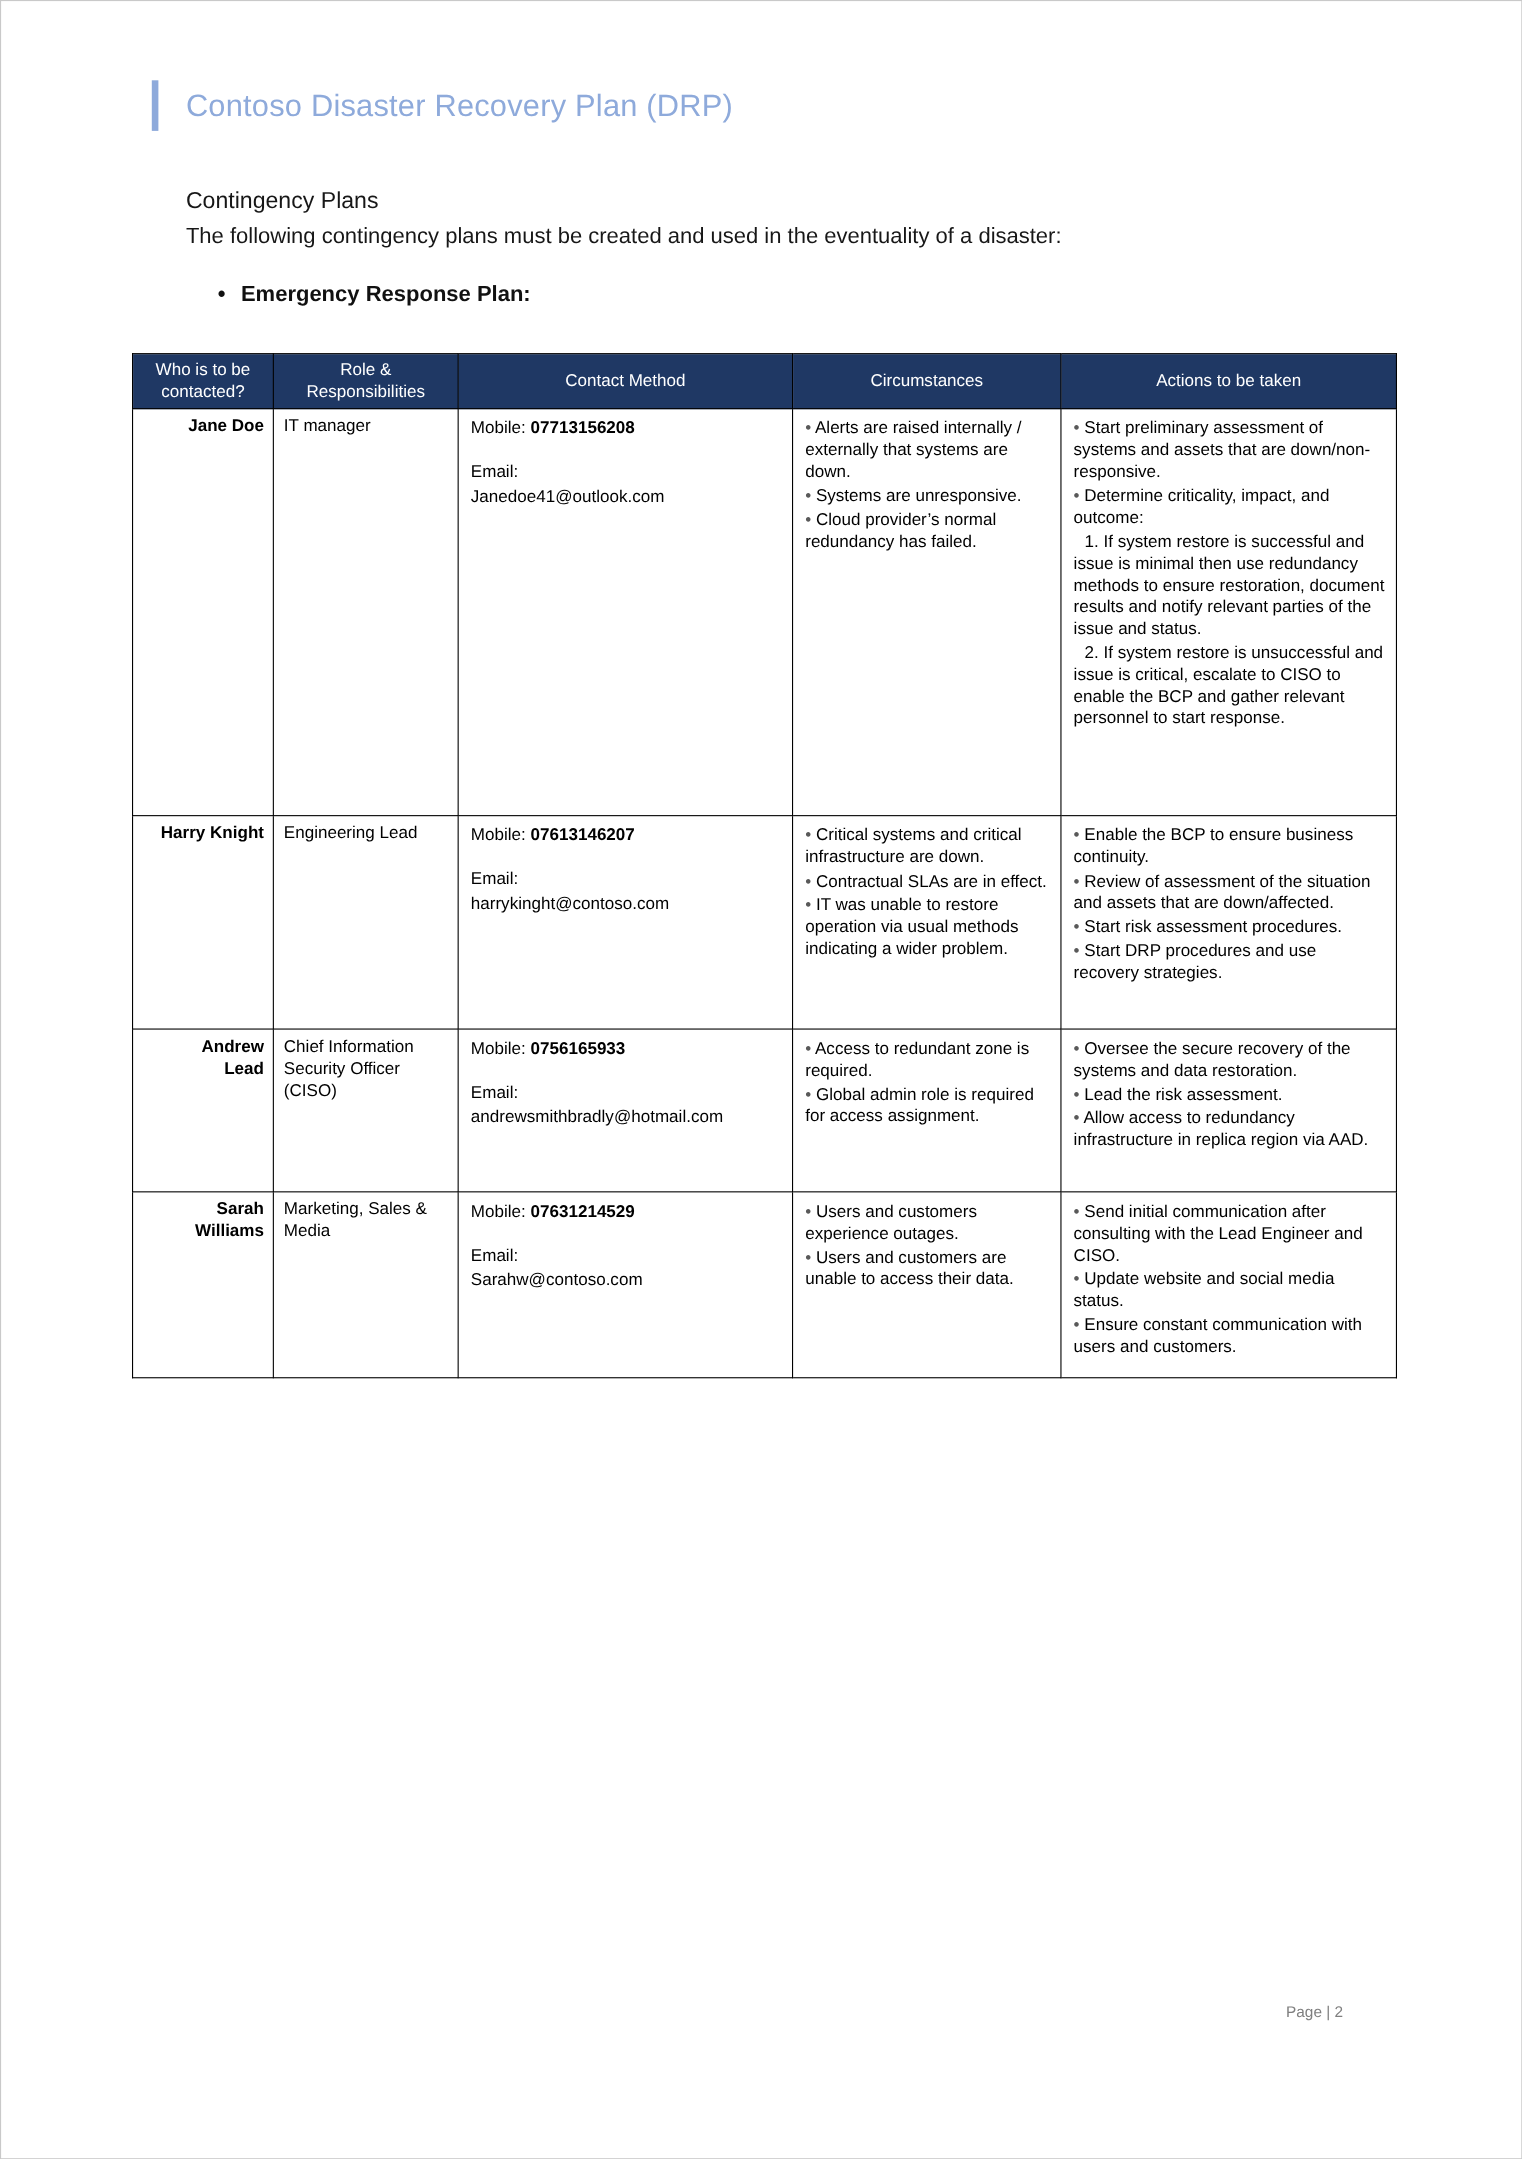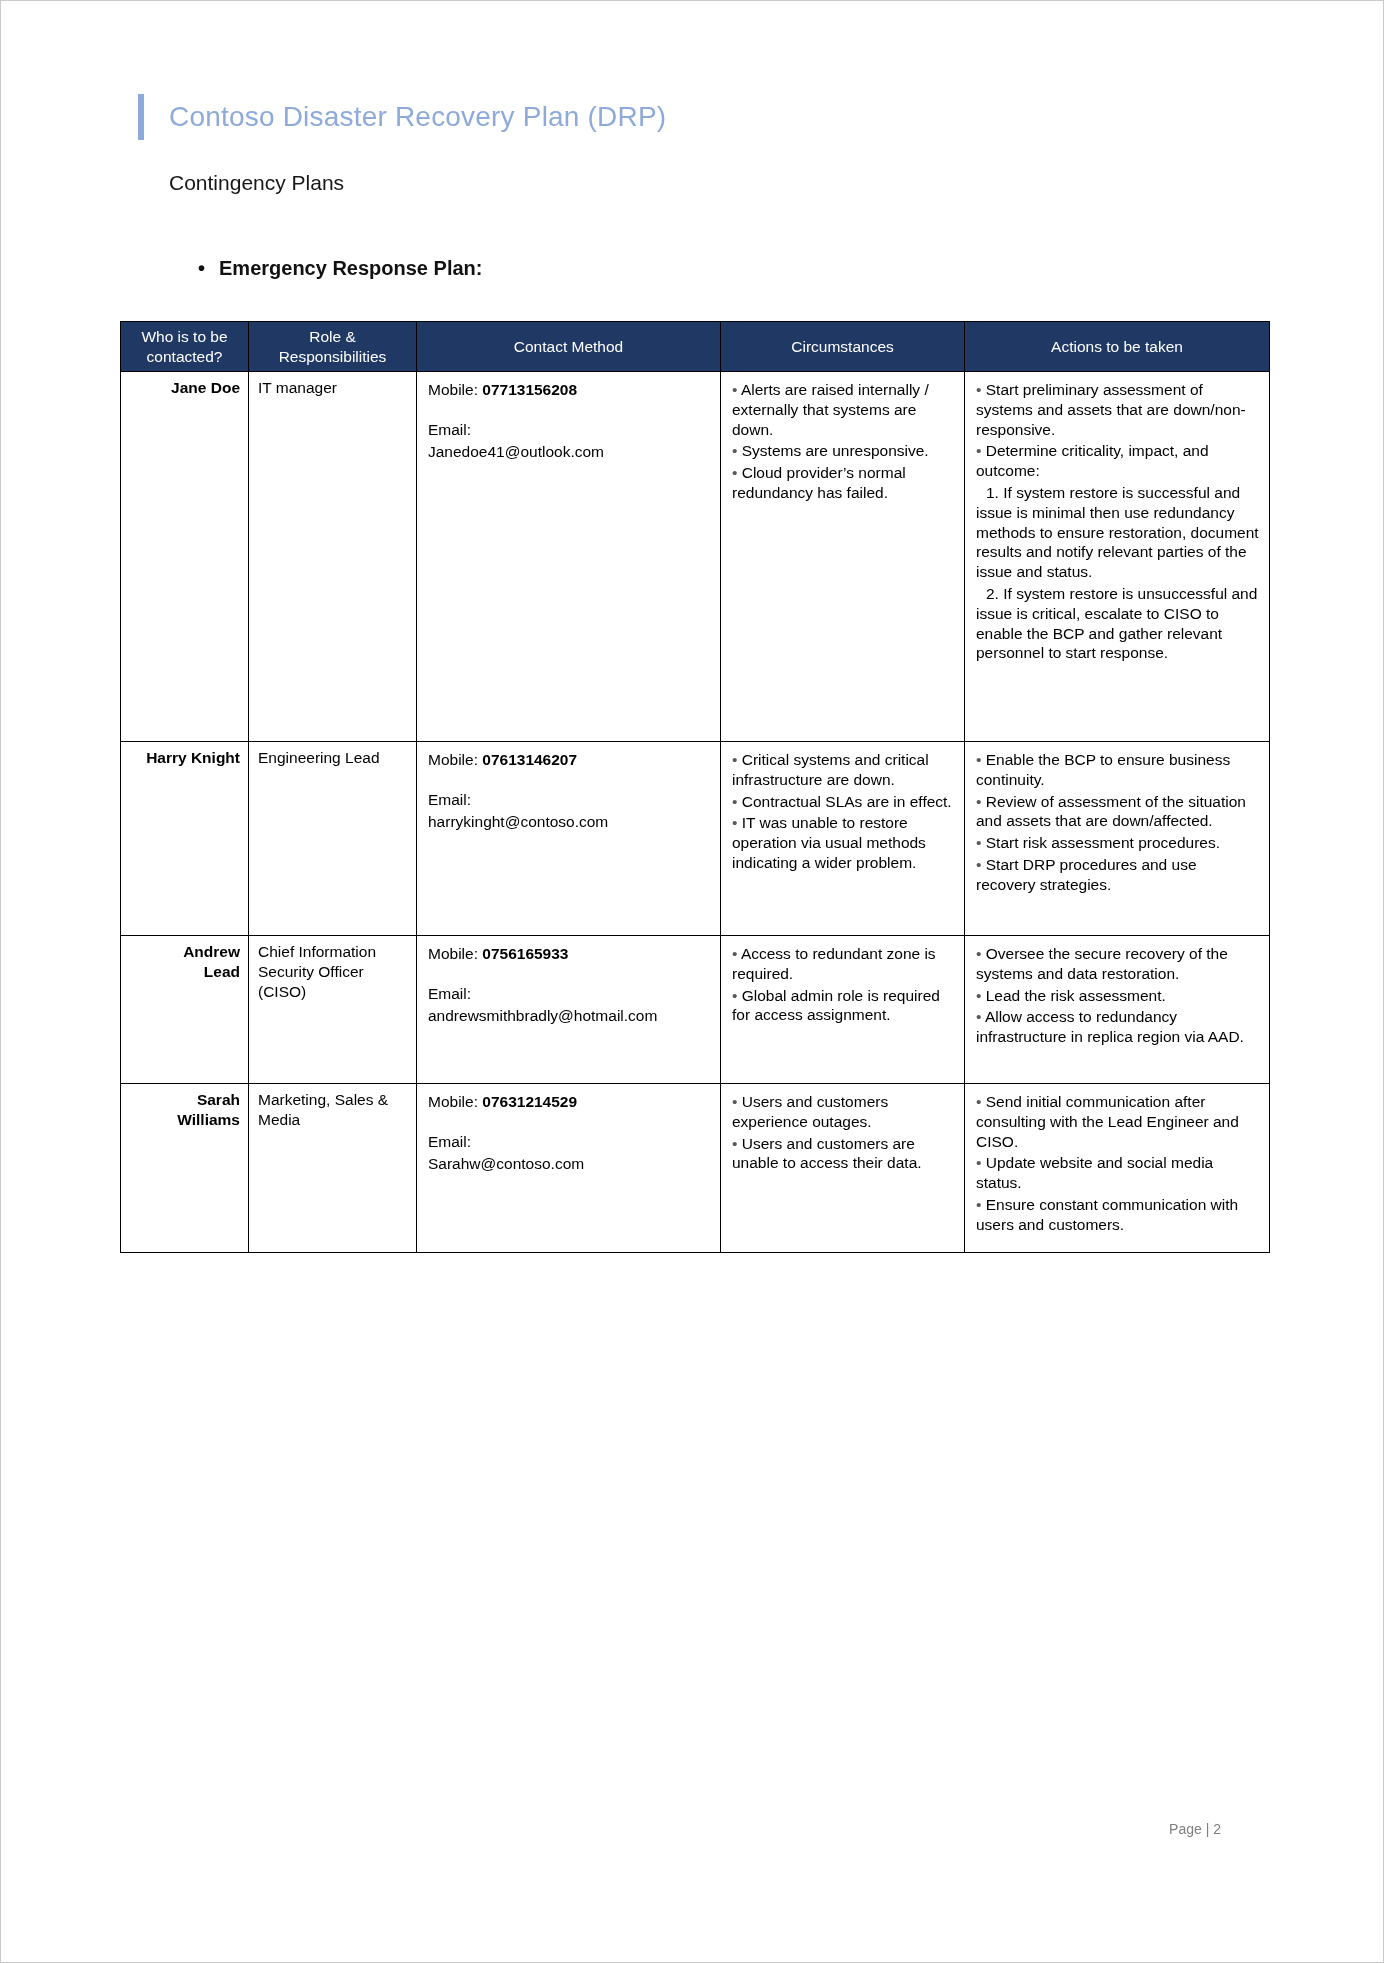--- a/index.html
+++ b/index.html
@@ -9,21 +9,21 @@
     width: 1384px;
     height: 1963px;
     background: #ffffff;
     border: 1px solid #c9c9c9;
     font-family: "Liberation Sans", sans-serif;
     color: #1a1a1a;
     overflow: hidden;
   }
 
   
-  .title-block { position: absolute; left: 137px; top: 93px; display: flex; height: 46px; }
+  .title-block { position: absolute; left: 137px; top: 72px; display: flex; height: 46px; }
   .title-bar { width: 6px; background: #8EAADB; margin-right: 25px; }
   .title-text { font-size: 28px; line-height: 46px; color: #8EAADB; font-weight: 400; letter-spacing: 0.2px; }
 
   
   .section-heading { position: absolute; left: 168px; top: 170px; font-size: 21px; color: #171717; }
   .intro { position: absolute; left: 168px; top: 203px; font-size: 20px; color: #171717; }
   .list-heading { position: absolute; left: 197px; top: 256px; font-size: 20px; font-weight: 700; color: #111; }
   .list-heading .bh-dot { font-weight: 700; margin-right: 14px; }
 
   
@@ -58,20 +58,21 @@
 
 <div class="page">
 
   <div class="title-block">
     <div class="title-bar"></div>
     <div class="title-text">Contoso Disaster Recovery Plan (DRP)</div>
   </div>
 
   <div class="section-heading">Contingency Plans</div>
 
+  <div class="intro">The following contingency plans must be created and used in the eventuality of a disaster:</div>
 
   <div class="list-heading">
     <span class="bh-dot">•</span><span>Emergency Response Plan:</span>
   </div>
 
   <table class="plan-table">
     <colgroup>
       <col style="width:128px">
       <col style="width:168px">
       <col style="width:304px">

